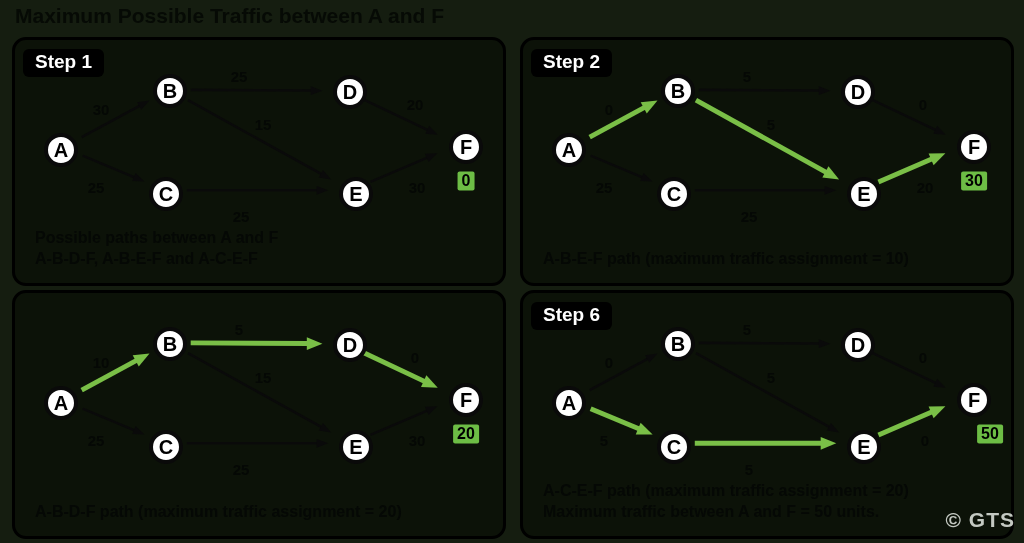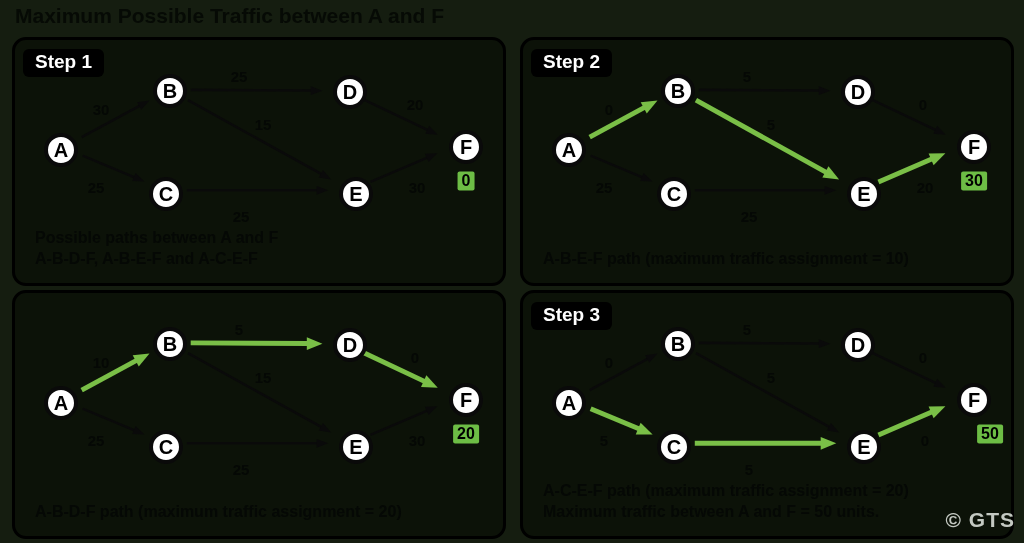--- a/index.html
+++ b/index.html
@@ -236,21 +236,21 @@
         </g>
         <g>
           <line x1="354.9" y1="61.4" x2="421.2" y2="92.9" stroke="#0a0a0a" stroke-width="2.6"></line>
           <polygon points="430.2,97.1 417.4,96.1 421.3,87.9" fill="#0a0a0a"></polygon>
         </g>
         <g>
           <line x1="361.2" y1="145.4" x2="417.0" y2="121.5" stroke="#7abf47" stroke-width="5"></line>
           <polygon points="429.8,116.0 417.7,128.3 412.6,116.3" fill="#7abf47"></polygon>
         </g>
       </svg>
-    <div class="step-label">Step 3</div>
+    <div class="step-label">Step 6</div>
     <div class="badge" style="left: 467px; top: 141px;">50</div>
     <div class="caption">
         <div class="caption-line">A-C-E-F path (maximum traffic assignment = 20)</div>
         <div class="caption-line">Maximum traffic between A and F = 50 units.</div>
       </div>
   <div class="edge-weight" style="left: 86px; top: 69px;">0</div>
       <div class="edge-weight" style="left: 81px; top: 147px;">5</div>
       <div class="edge-weight" style="left: 224px; top: 36px;">5</div>
       <div class="edge-weight" style="left: 248px; top: 84px;">5</div>
       <div class="edge-weight" style="left: 226px; top: 176px;">5</div>

